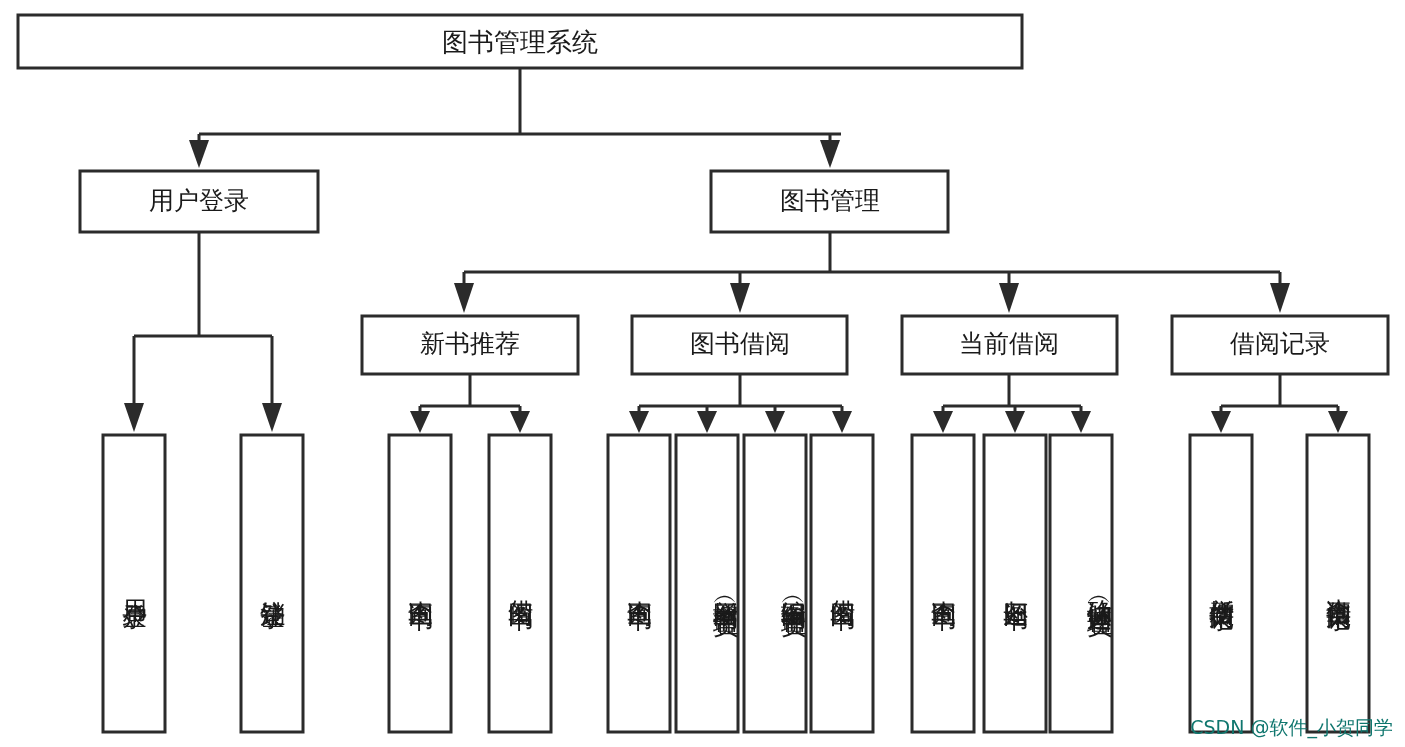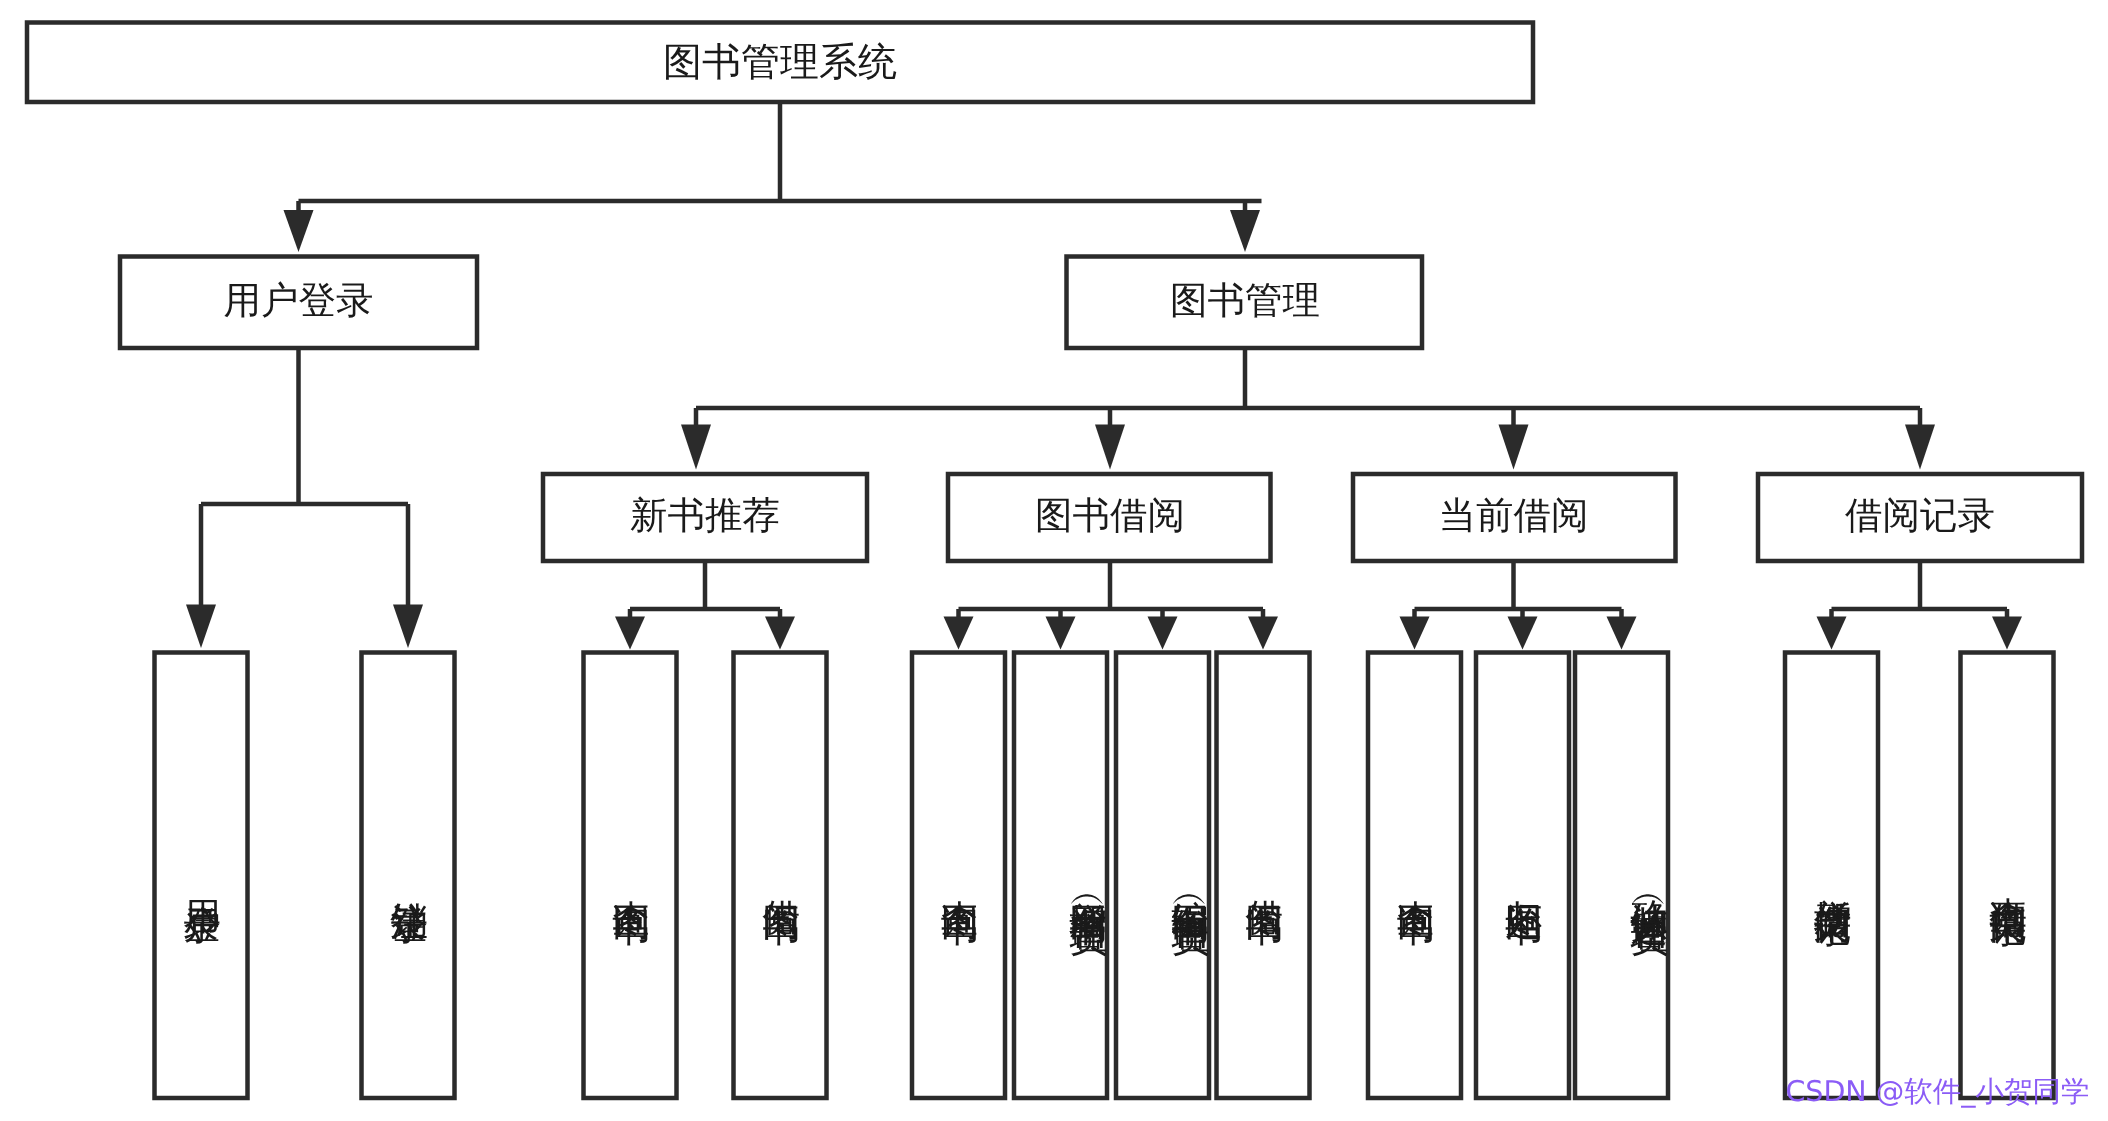--- a/index.html
+++ b/index.html
@@ -65,21 +65,21 @@
     white-space: nowrap;
     pointer-events: none;
     user-select: none;
   }
   .watermark {
     position: absolute;
     right: 12px;
     bottom: 6px;
     font-family: "DejaVu Sans", "Liberation Sans", sans-serif;
     font-size: 19px;
-    color: #8b5cf6;
+    color: #0f766e;
     white-space: nowrap;
     user-select: none;
   }
 </style>
 </head>
 <body>
 
 <div id="diagram-root">
 
   <svg class="diagram-canvas" viewBox="0 0 1405 747">

